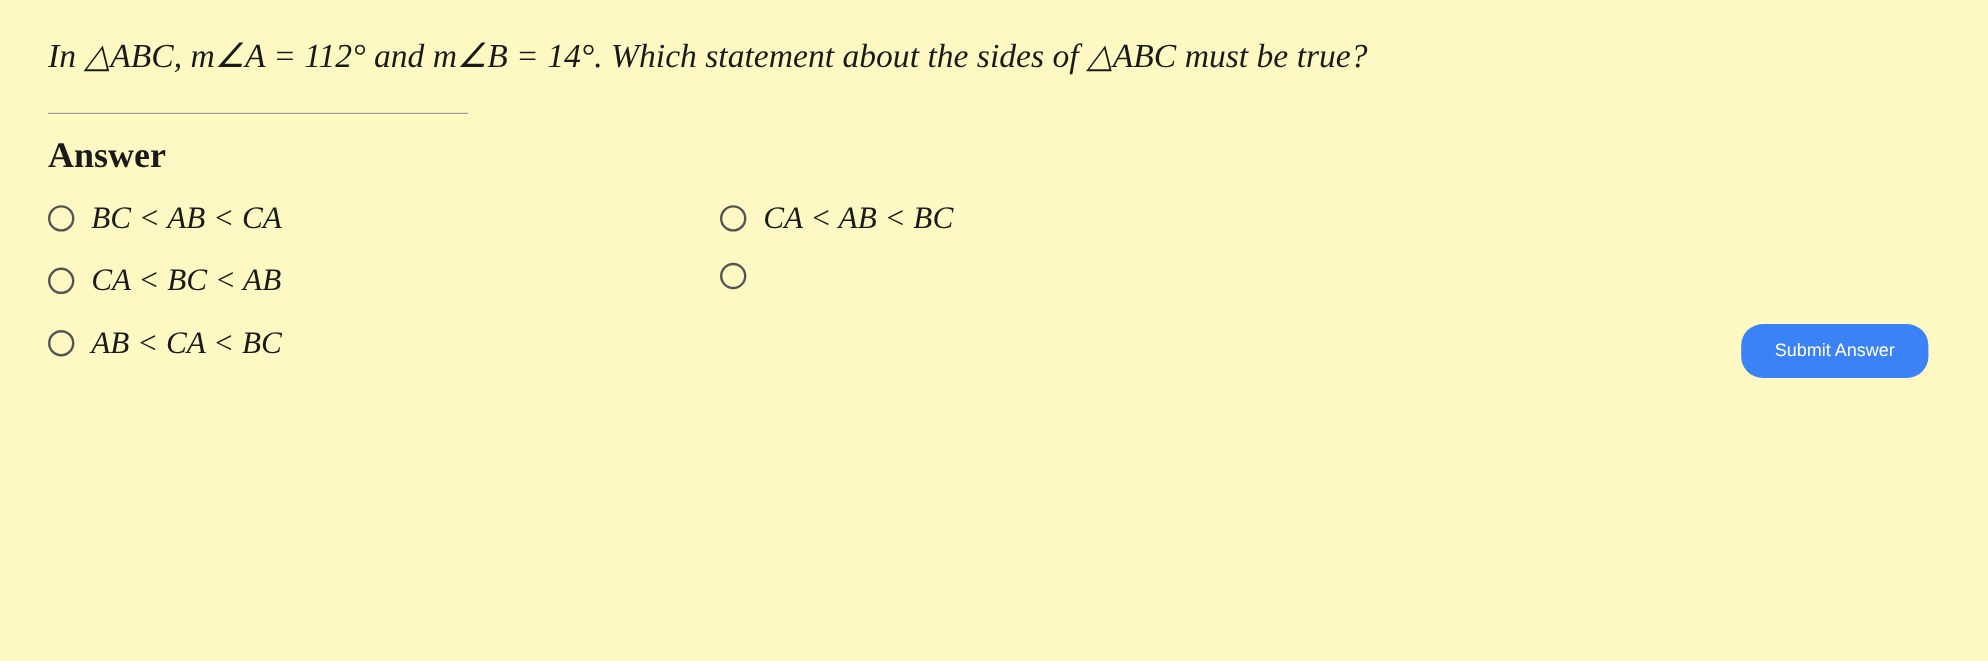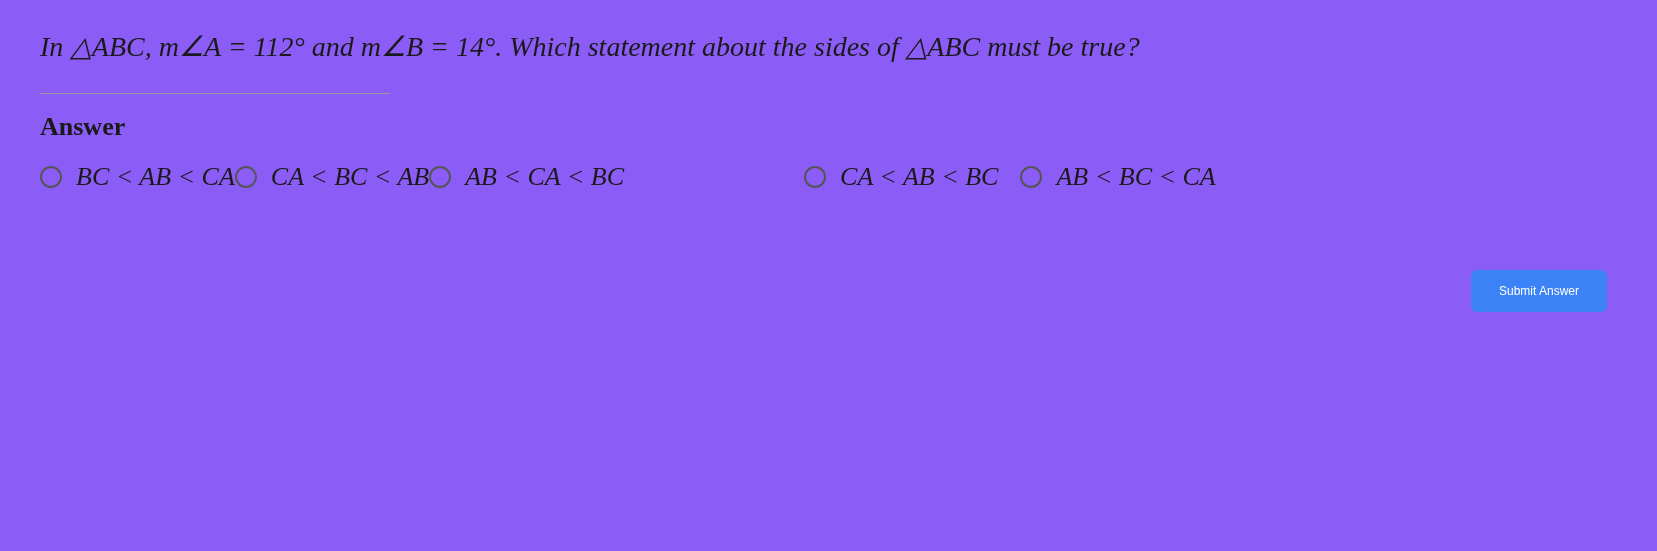--- a/index.html
+++ b/index.html
@@ -13,58 +13,59 @@
       font-family: Georgia, 'Times New Roman', serif;
       width: 1657px;
       height: 551px;
       overflow: hidden;
       position: relative;
     }
 
     .page-container {
       width: 1657px;
       height: 551px;
-      background-color: #8b5cf6;
+      background-color: #fef9c3;
       padding: 30px 40px;
       position: relative;
     }
 
     .question-text {
       font-size: 28px;
       color: #1a1a1a;
       font-style: italic;
       margin-bottom: 30px;
       font-family: Georgia, serif;
     }
 
     .answer-label {
-      font-size: 26px;
+      font-size: 30px;
       font-weight: bold;
       color: #1a1a1a;
       margin-bottom: 20px;
       font-family: Georgia, serif;
       font-style: normal;
     }
 
     .answer-section {
       display: flex;
       flex-direction: row;
       gap: 0;
     }
 
     .answer-column {
       display: flex;
-      flex-direction: row;
+      flex-direction: column;
+      gap: 22px;
       min-width: 380px;
       justify-content: center;
     }
 
     .answer-column-right {
       display: flex;
-      flex-direction: row;
+      flex-direction: column;
       gap: 22px;
       margin-left: 180px;
     }
 
     .answer-option {
       display: flex;
       align-items: center;
       gap: 14px;
       cursor: pointer;
     }
@@ -87,23 +88,23 @@
     }
 
     .submit-button {
       position: absolute;
       right: 50px;
       top: 270px;
       background-color: #3b82f6;
       color: white;
       border: none;
       padding: 14px 28px;
-      font-size: 12px;
+      font-size: 15px;
       font-family: Arial, sans-serif;
-      border-radius: 6px;
+      border-radius: 18px;
       cursor: pointer;
       font-weight: 500;
       white-space: nowrap;
     }
 
     .divider-line {
       width: 350px;
       height: 1px;
       background-color: #999;
       margin-bottom: 18px;
@@ -146,21 +147,20 @@
 
     <div class="answer-column-right">
 
       <div class="answer-option">
         <span class="radio-circle"></span>
         <span class="option-text">CA &lt; AB &lt; BC</span>
       </div>
 
       <div class="answer-option">
         <span class="radio-circle"></span>
-        <span class="option-text">AB &lt; BC &lt; CA</span>
       </div>
 
 
     </div>
 
   </div>
 
   <button class="submit-button">Submit Answer</button>
 
 </div>

